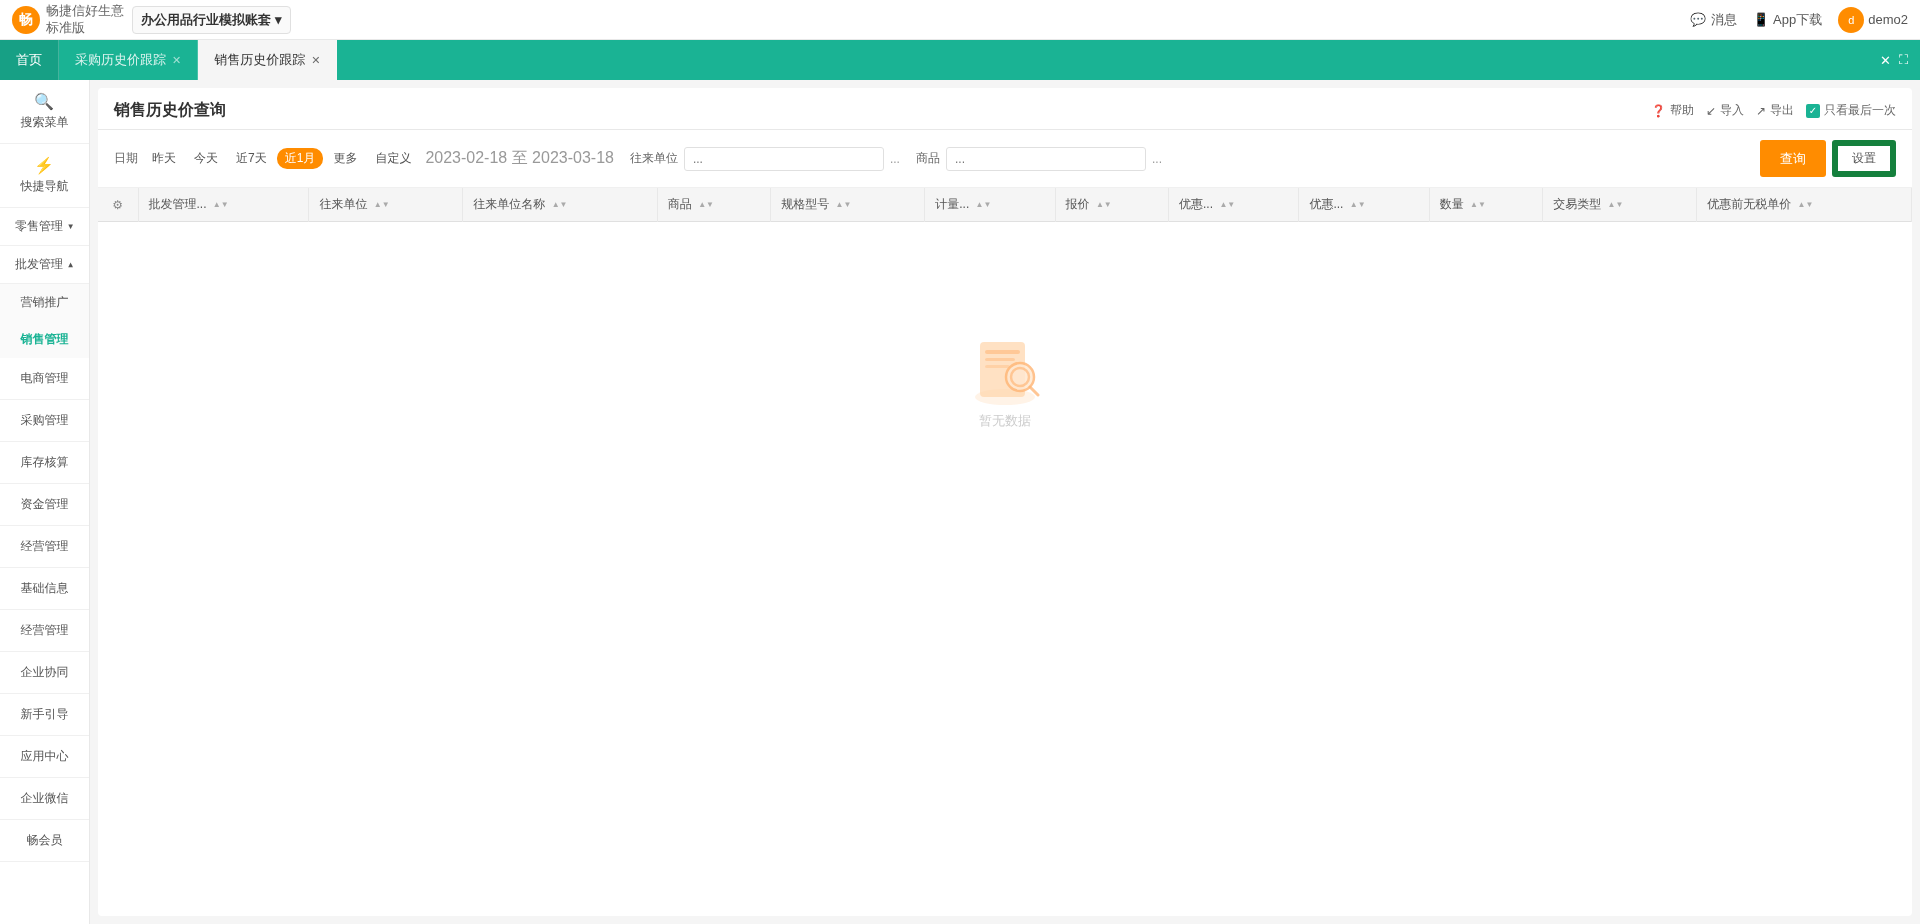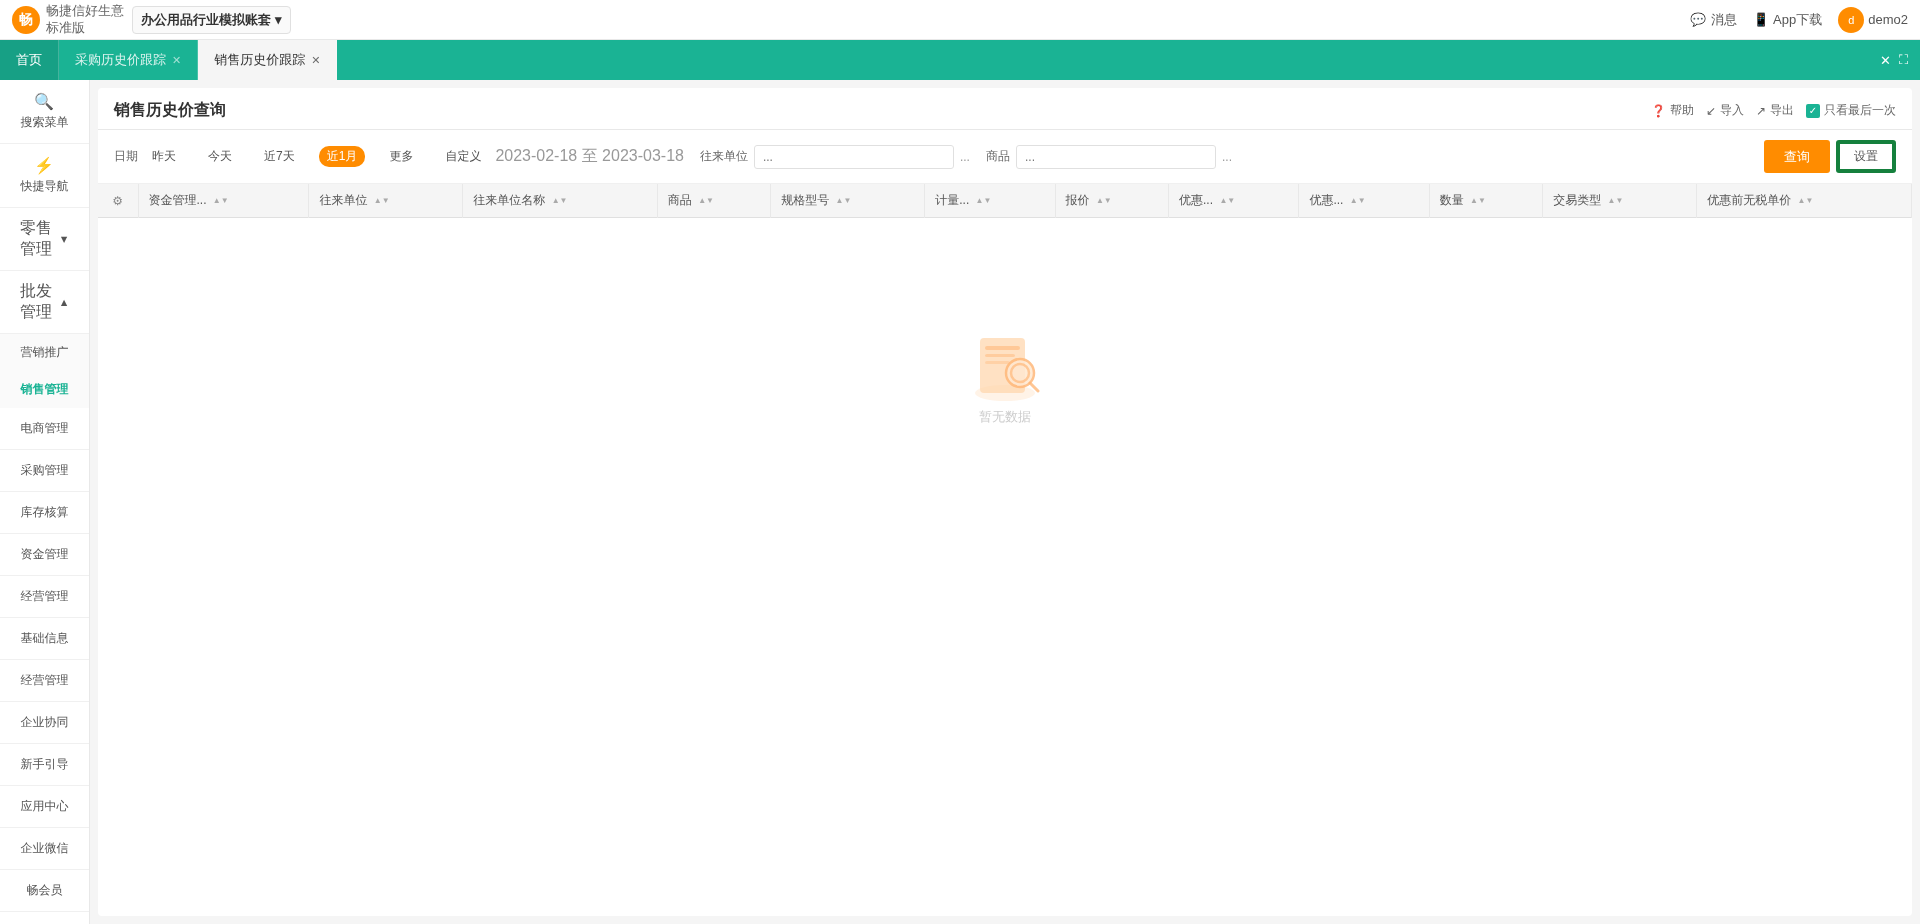--- a/index.html
+++ b/index.html
@@ -115,22 +115,22 @@
       padding: 12px 4px;
       cursor: pointer;
       color: #555;
       font-size: 12px;
       gap: 3px;
       border-bottom: 1px solid #f0f0f0;
     }
     .sidebar-item.has-sub {
       flex-direction: row;
       justify-content: space-between;
-      padding: 10px 20px;
-      font-size: 16px;
+      padding: 10px 11px;
+      font-size: 12px;
       font-family: Liberation Mono, monospace;
     }
     .sidebar-item .icon { font-size: 16px; }
     .sidebar-sub-item {
       display: flex; align-items: center; justify-content: center;
       padding: 10px 4px;
       cursor: pointer;
       color: #555;
       font-size: 12px;
       background: #fafafa;
@@ -196,21 +196,21 @@
       border-bottom: 1px solid #f0f0f0;
       flex-wrap: wrap;
     }
     .filter-group {
       display: flex; align-items: center; gap: 6px;
     }
     .filter-label {
       color: #666; font-size: 12px; white-space: nowrap;
     }
     .date-options {
-      display: flex; align-items: center; gap: 16px;
+      display: flex; align-items: center; gap: 2px;
     }
     .date-option {
       padding: 2px 8px;
       font-size: 12px;
       cursor: pointer;
       color: #555;
       border-radius: 3px;
     }
     .date-option.active {
       background: #ff8c00;
@@ -237,21 +237,21 @@
       color: white;
       border: none;
       border-radius: 3px;
       padding: 6px 20px;
       font-size: 13px;
       cursor: pointer;
     }
     .setting-btn {
       background: #fff;
       color: #555;
-      border: 4px solid #15803d;
+      border: 6px solid #15803d;
       border-radius: 3px;
       padding: 4px 14px;
       font-size: 12px;
       cursor: pointer;
     }
     .filter-right {
       margin-left: auto;
       display: flex; gap: 6px; 
     }
 
@@ -472,21 +472,21 @@
       </div>
 
       <div class="table-area">
         <table>
           <thead>
             <tr>
               <th class="th-gear">
                 <span class="gear-icon">⚙</span>
               </th>
               <th>
-                <span>资金管理...</span>
+                <span>批发管理...</span>
                 <span class="sort-icons">▲▼</span>
               </th>
               <th>
                 <span>往来单位</span>
                 <span class="sort-icons">▲▼</span>
               </th>
               <th>
                 <span>往来单位名称</span>
                 <span class="sort-icons">▲▼</span>
               </th>

